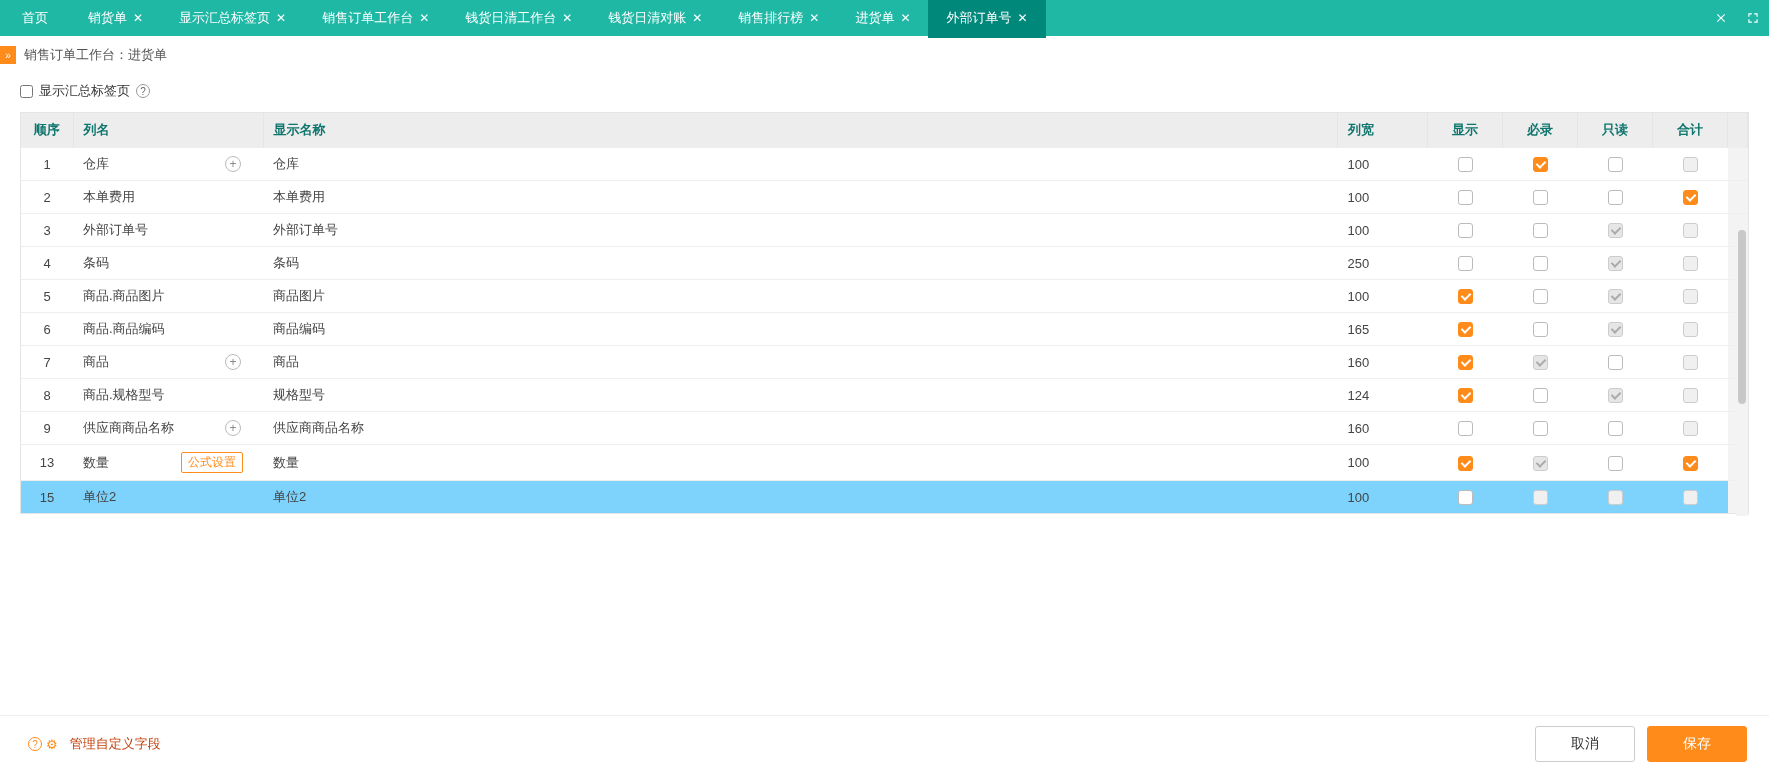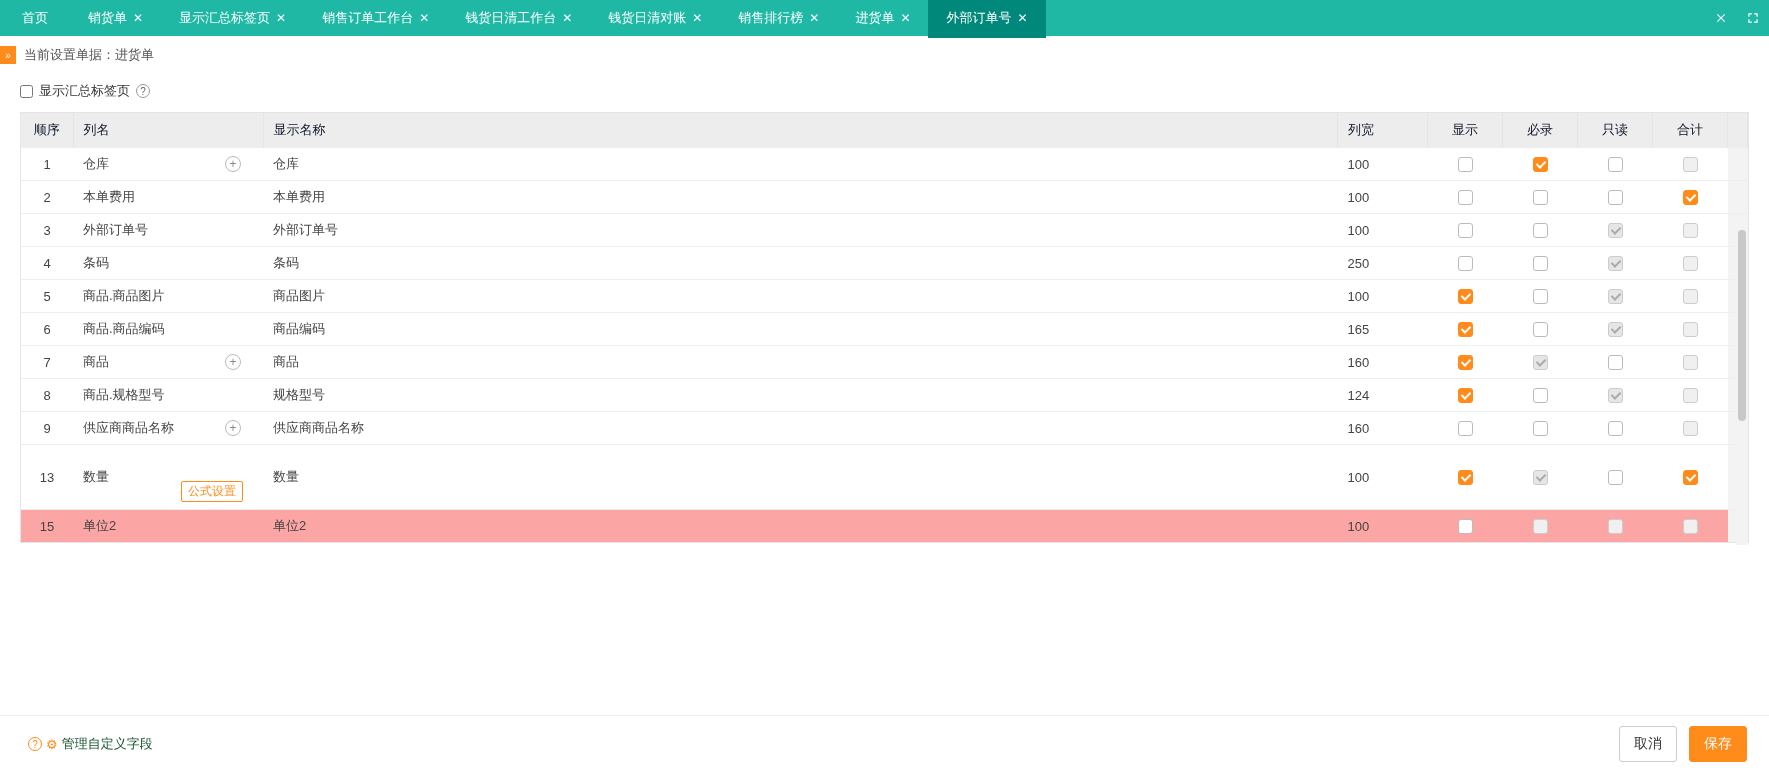--- a/index.html
+++ b/index.html
@@ -30,54 +30,54 @@
 .subtab.active { border: 1px solid #e5e5e5; border-bottom: 1px solid #fff; color: #ff8c1a; }
 
 
 .summary-row { padding: 12px 0 12px 20px; display: flex; align-items: center; }
 .summary-row input[type="checkbox"] { margin-right: 6px; vertical-align: middle; }
 .help-q { display: inline-flex; width: 14px; height: 14px; border: 1px solid #999; border-radius: 50%; font-size: 10px; align-items:center; justify-content:center; color:#666; margin-left:6px; cursor:pointer;}
 
 
 .table-wrap { margin: 0 20px; border: 1px solid #e5e5e5; }
 .tbl { width: 100%; border-collapse: collapse; table-layout: fixed; }
-.tbl th { background: #ededed; font-weight: normal; text-align: left; padding: 8px 10px; border-right: 1px solid #e5e5e5; font-size: 13px; color:#0f172a;}
+.tbl th { background: #ededed; font-weight: bold; text-align: left; padding: 8px 10px; border-right: 1px solid #e5e5e5; font-size: 13px; color:#0f766e;}
 .tbl th.center, .tbl td.center { text-align: center; }
 .tbl td { padding: 7px 10px; border-top: 1px solid #eee; font-size: 13px; color: #444; }
-.tbl tr.hover td { background: #fca5a5; }
+.tbl tr.hover td { background: #7dd3fc; }
 .col-seq { width: 52px; text-align:center;}
 .col-name { width: 190px; }
 .col-width { width: 90px; }
 .col-chk { width: 75px; }
 .col-display { }
 .scroll-col { width: 20px; background: #f3f3f3; }
 
 input.cell-chk { width: 15px; height: 15px; cursor: pointer; appearance: none; border:1px solid #bbb; border-radius:3px; background:#fff; position:relative; display:inline-block; vertical-align:middle;}
 input.cell-chk:checked { background:#ff8c1a; border-color:#ff8c1a; }
 input.cell-chk:disabled { background:#f0f0f0; border-color:#ccc; }
 input.cell-chk:checked:disabled { background:#e6e6e6; border-color:#ccc; }
 input.cell-chk:checked::after { content:""; position:absolute; left:4px; top:1px; width:4px; height:7px; border:solid #fff; border-width:0 2px 2px 0; transform:rotate(45deg);}
 input.cell-chk:checked:disabled::after { border-color:#aaa; }
 
 .plus-circle { width:16px; height:16px; border:1px solid #bbb; border-radius:50%; display:inline-flex; align-items:center; justify-content:center; font-size:12px; color:#888; cursor:pointer; float:right; margin-right:6px;}
-.formula-btn { border:1px solid #ff8c1a; color:#ff8c1a; padding:1px 6px; font-size:12px; border-radius:2px; cursor:pointer; float:right; margin-right:4px;margin-top:29px;}
+.formula-btn { border:1px solid #ff8c1a; color:#ff8c1a; padding:1px 6px; font-size:12px; border-radius:2px; cursor:pointer; float:right; margin-right:4px;}
 
 .name-cell { display:flex; align-items:center; justify-content:space-between; padding-right:6px;}
 
 .scrollbar-track { position:absolute; right:21px; top:190px; bottom:58px; width:12px; background:#f3f3f3;}
 .scrollbar-thumb { width:8px; margin-left:2px; background:#c8c8c8; border-radius:4px; height:60%; margin-top:4px;}
 
 
 .footer { position: fixed; left:0; right:0; bottom:0; padding: 10px 22px; display:flex; align-items:center; border-top:1px solid #eee; background:#fff;}
 .footer-left { display:flex; align-items:center; gap:4px; }
 .help-q2 { color:#ff8c1a; border-color:#ff8c1a;}
 .gear-icon { color:#ff8c1a; font-size:13px;}
-.footer-left a { color:#14532d; text-decoration:none; font-size:13px;}
+.footer-left a { color:#c2410c; text-decoration:none; font-size:13px;margin-left:8px;}
 .footer-right { margin-left:auto; display:flex; gap:12px;}
-.btn { padding: 8px 14px; font-size:14px; border-radius:3px; cursor:pointer;}
+.btn { padding: 8px 35px; font-size:14px; border-radius:3px; cursor:pointer;}
 .btn-default { background:#fff; border:1px solid #ccc; color:#333;}
 .btn-primary { background:#ff8c1a; border:1px solid #ff8c1a; color:#fff;}
 
 .content { padding-bottom: 60px; position:relative;}
 </style>
 </head>
 <body>
 
 <div class="top-tabs" id="topTabs">
   <div class="top-tab home">
@@ -125,21 +125,21 @@
       <svg viewBox="0 0 24 24">
           <path d="M4 4h6v2H6v4H4V4zm10 0h6v6h-2V6h-4V4zM4 14h2v4h4v2H4v-6zm14 0h2v6h-6v-2h4v-4z"></path>
         </svg>
     </div>
   </div>
 </div>
 
 <div class="content">
   <div class="context-bar">
     <span class="sidebar-toggle">»</span>
-    <span class="label"><span>当前设置单据：</span><span>进货单</span></span>
+    <span class="label"><span>销售订单工作台：</span><span>进货单</span></span>
   </div>
 
 
   <div class="summary-row">
     <input type="checkbox" style="">
     <span>显示汇总标签页</span>
     <span class="help-q">?</span>
   </div>
 
   <div class="table-wrap">

